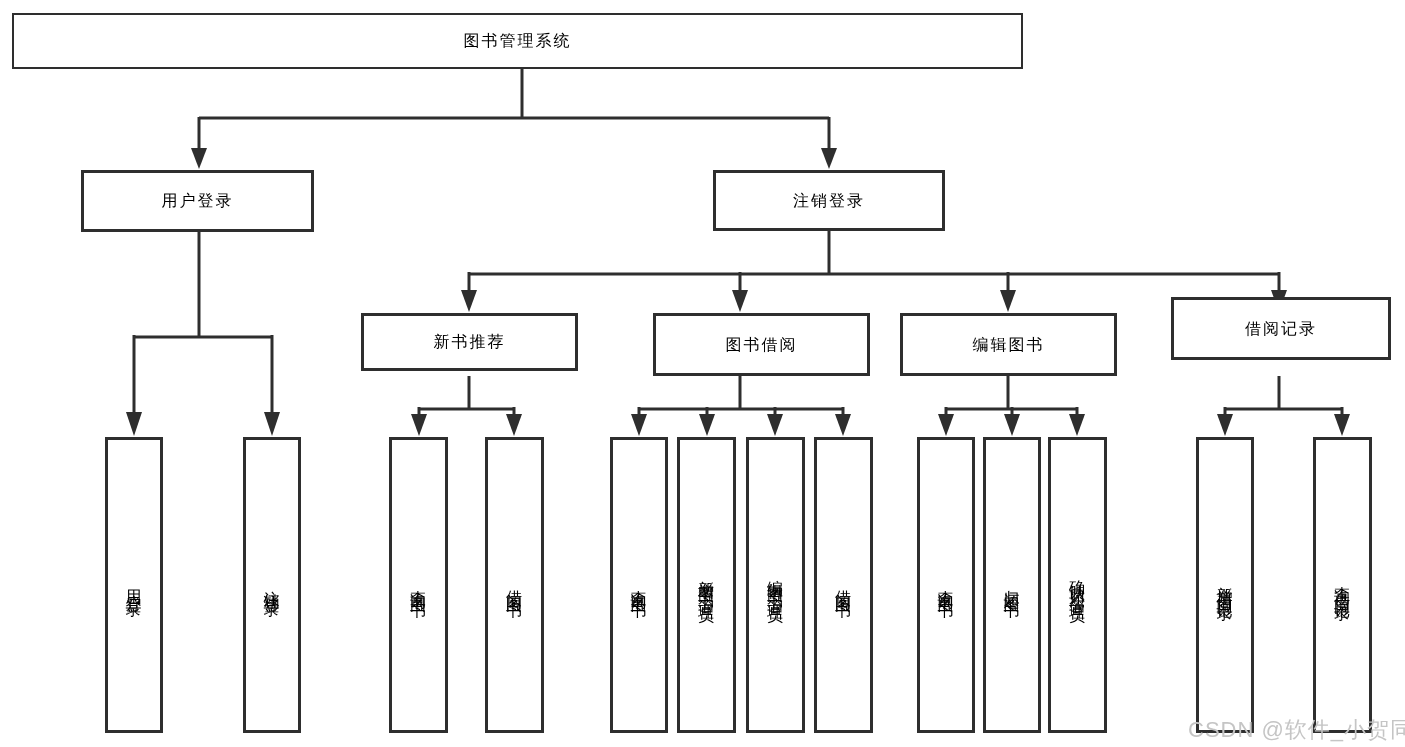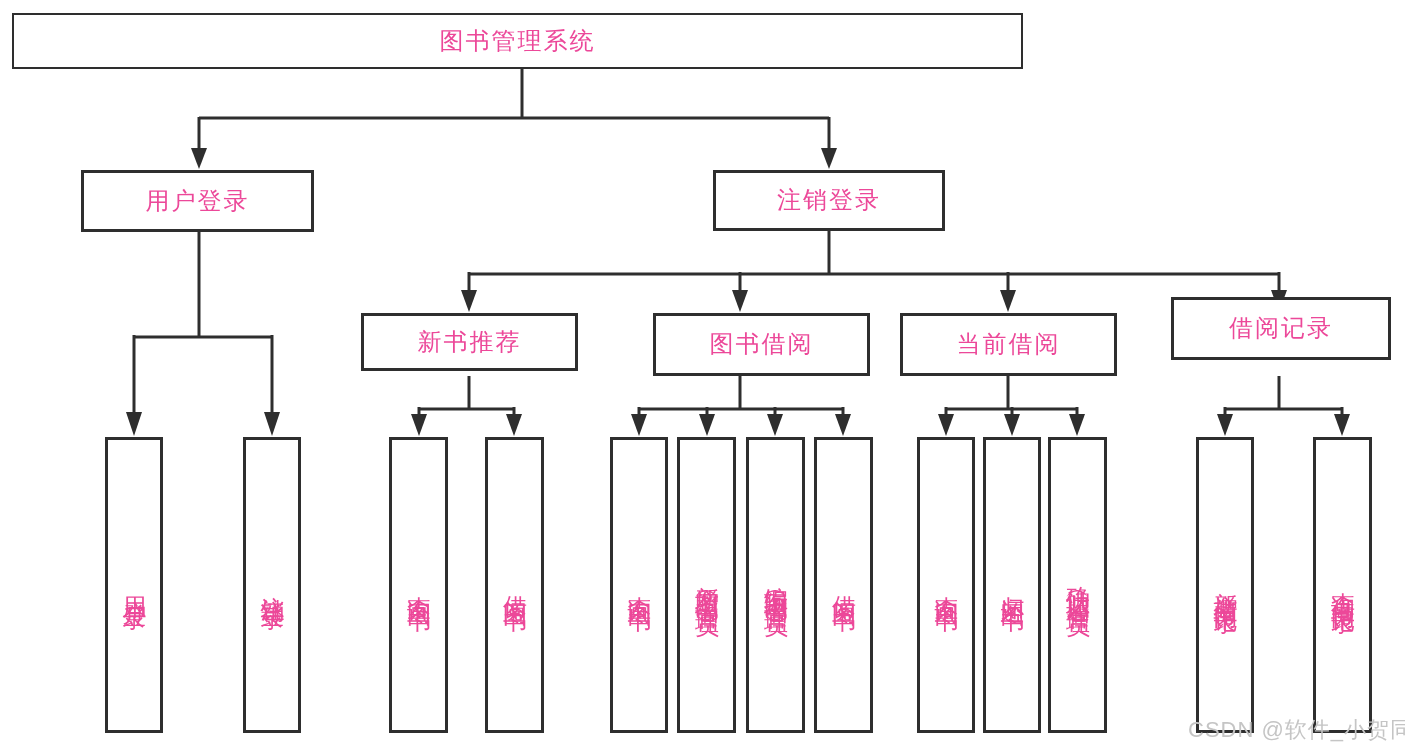--- a/index.html
+++ b/index.html
@@ -19,25 +19,25 @@
     position: absolute;
     left: 0;
     top: 0;
     pointer-events: none;
   }
   .box {
     position: absolute;
     box-sizing: border-box;
     background: #ffffff;
     border: 3px solid #2e2e2e;
-    color: #ec4899;
+    color: #000000;
     display: flex;
     align-items: center;
     justify-content: center;
-    font-size: 24px;
+    font-size: 16px;
     line-height: 1.2;
     z-index: 2;
   }
   .box.h {
     letter-spacing: 2px;
     white-space: nowrap;
   }
   .box.root {
     border-width: 2px;
   }
@@ -135,21 +135,21 @@
     </g>
   </svg>
 
   <div class="box h root" style="left:12px; top:13px; width:1011px; height:56px;">图书管理系统</div>
 
   <div class="box h" style="left:81px; top:170px; width:233px; height:62px;">用户登录</div>
   <div class="box h" style="left:713px; top:170px; width:232px; height:61px;">注销登录</div>
 
   <div class="box h" style="left:361px; top:313px; width:217px; height:58px;">新书推荐</div>
   <div class="box h" style="left:632px; top:313px; width:217px; height:63px;margin-left:21px;">图书借阅</div>
-  <div class="box h" style="left:900px; top:313px; width:217px; height:63px;">当前借阅</div>
+  <div class="box h" style="left:900px; top:313px; width:217px; height:63px;">编辑图书</div>
   <div class="box h" style="left:1171px; top:297px; width:220px; height:63px;">借阅记录</div>
 
   <div class="box v" style="left:105px; top:437px; width:58px; height:296px;">用户登录</div>
   <div class="box v" style="left:243px; top:437px; width:58px; height:296px;">注销登录</div>
 
   <div class="box v" style="left:389px; top:437px; width:59px; height:296px;">查询图书</div>
   <div class="box v" style="left:485px; top:437px; width:59px; height:296px;">借阅图书</div>
 
   <div class="box v" style="left:610px; top:437px; width:58px; height:296px;">查询图书</div>
   <div class="box v" style="left:677px; top:437px; width:59px; height:296px;">新增图书（管理员）</div>

